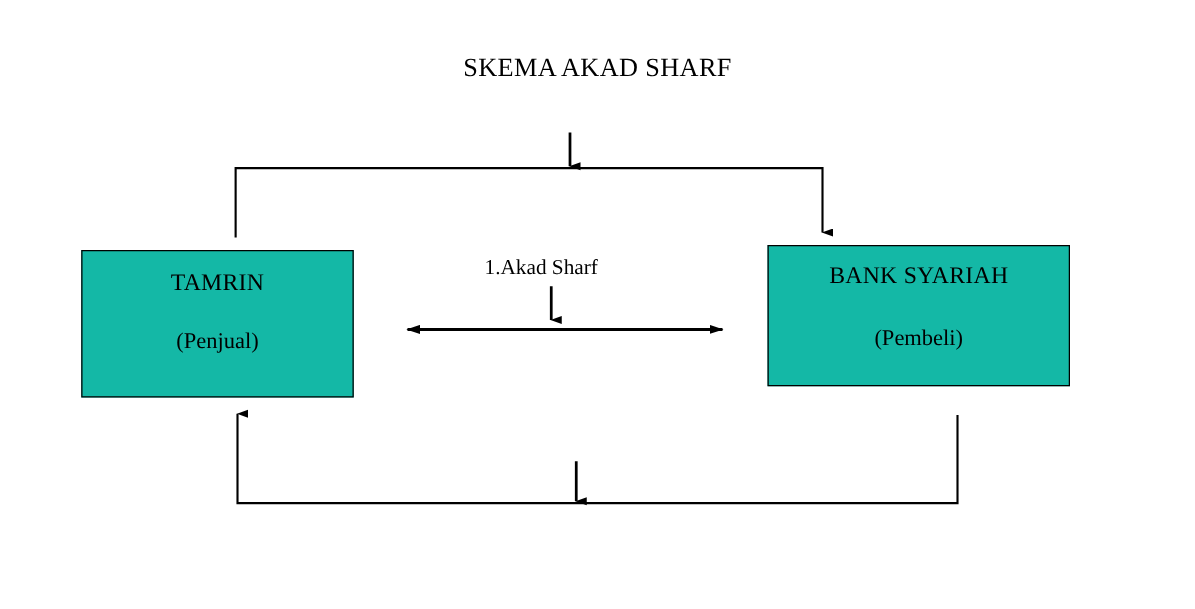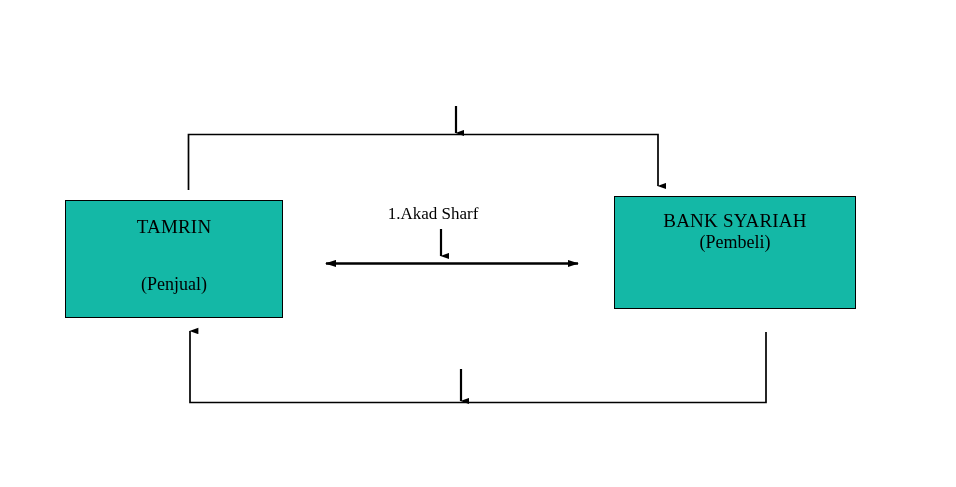--- a/index.html
+++ b/index.html
@@ -81,28 +81,29 @@
     width: 218px;
     height: 118px;
     padding-top: 15px;
   }
   #box-right {
     left: 614px;
     top: 196px;
     width: 242px;
     height: 113px;
     padding-top: 13px;
+    gap: 28px;
   }
   .node-title {
     font-size: 19px;
     letter-spacing: 0.2px;
   }
   .node-sub {
     font-size: 18px;
-    margin-top: 36px;
+    margin-top: 24px;
   }
   #box-right .node-sub {
     margin-top: 0;
   }
 </style>
 </head>
 <body>
 
 <div id="canvas">
 
@@ -128,20 +129,21 @@
 
     <line x1="441" y1="229" x2="441" y2="256" stroke="#000000" stroke-width="2.2" marker-end="url(#arrow-down)"></line>
 
     <line x1="326" y1="263.5" x2="578" y2="263.5" stroke="#000000" stroke-width="2.4" marker-start="url(#arrow-left)" marker-end="url(#arrow-right)"></line>
 
     <line x1="461" y1="369" x2="461" y2="401" stroke="#000000" stroke-width="2.2" marker-end="url(#arrow-down)"></line>
 
     <path d="M 766,332 L 766,402.5 L 190,402.5 L 190,331" fill="none" stroke="#000000" stroke-width="1.7" marker-end="url(#arrow-up)"></path>
   </svg>
 
+  <div class="txt" id="title">SKEMA AKAD SHARF</div>
 
 
   <div class="txt" id="label-1">1.Akad Sharf</div>
 
 
   <div class="node-box" id="box-left">
     <div class="node-title">TAMRIN</div>
     <div class="node-sub">(Penjual)</div>
   </div>
 

